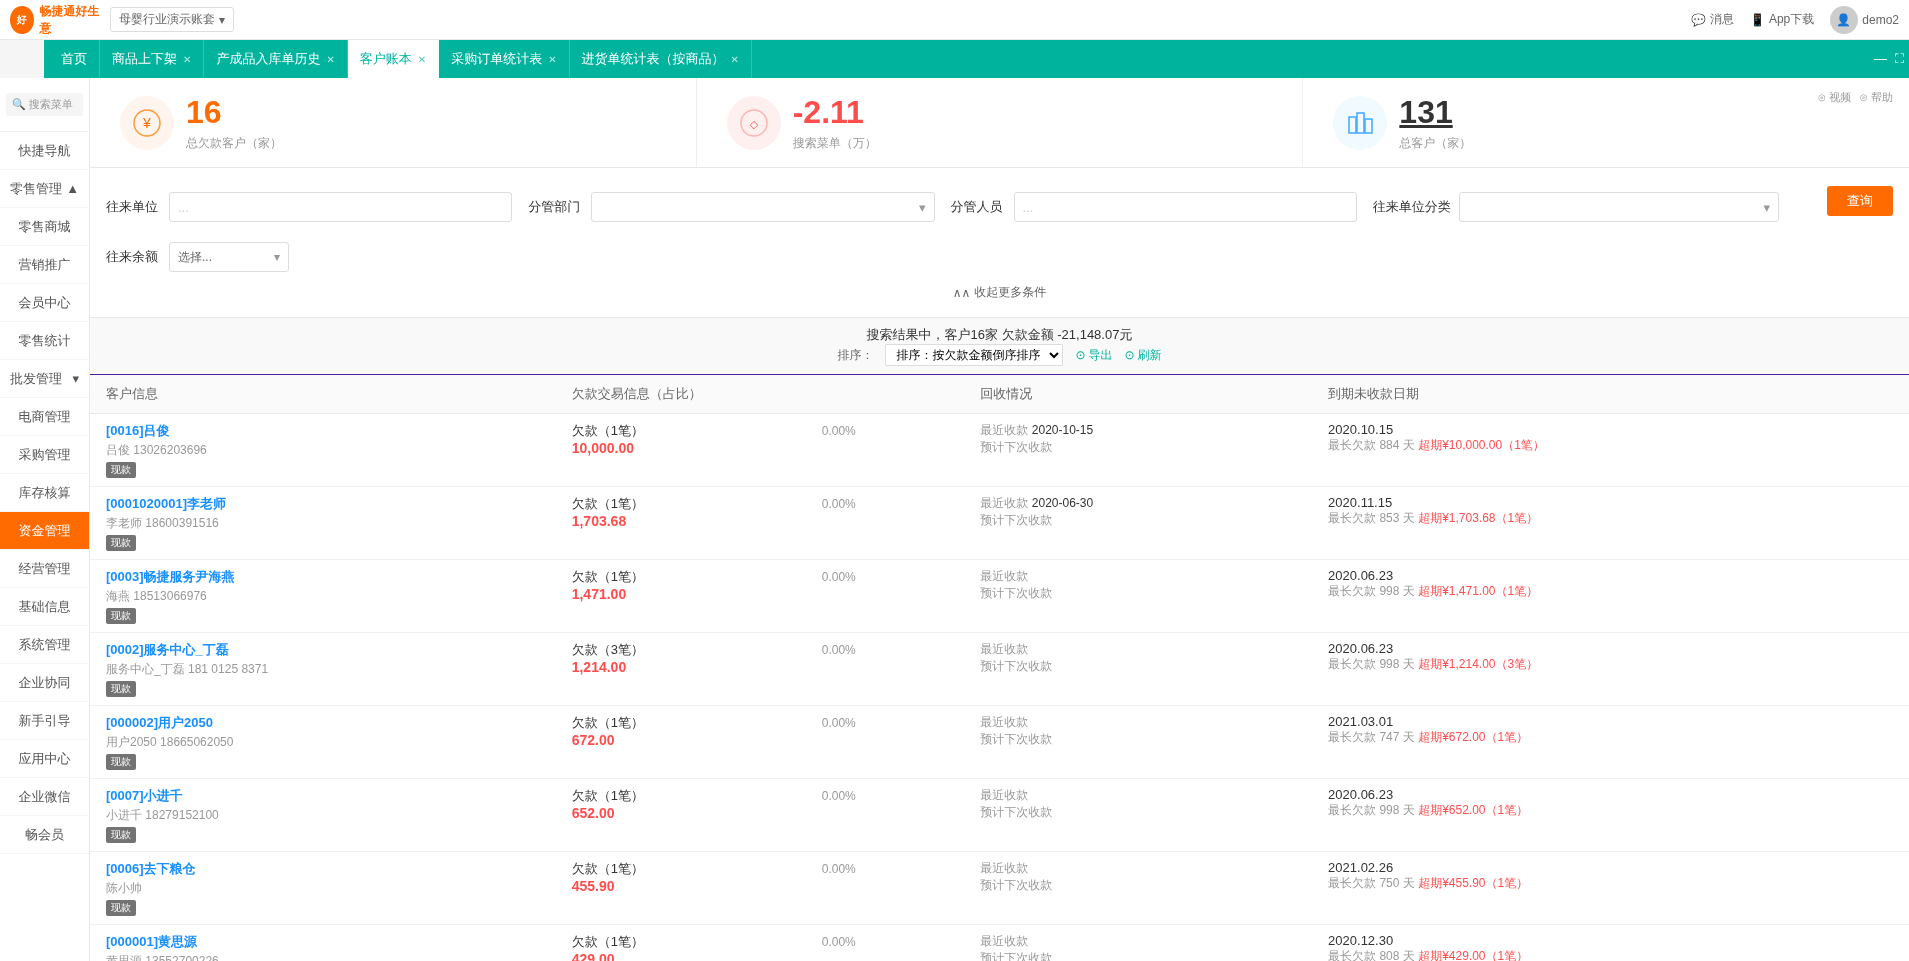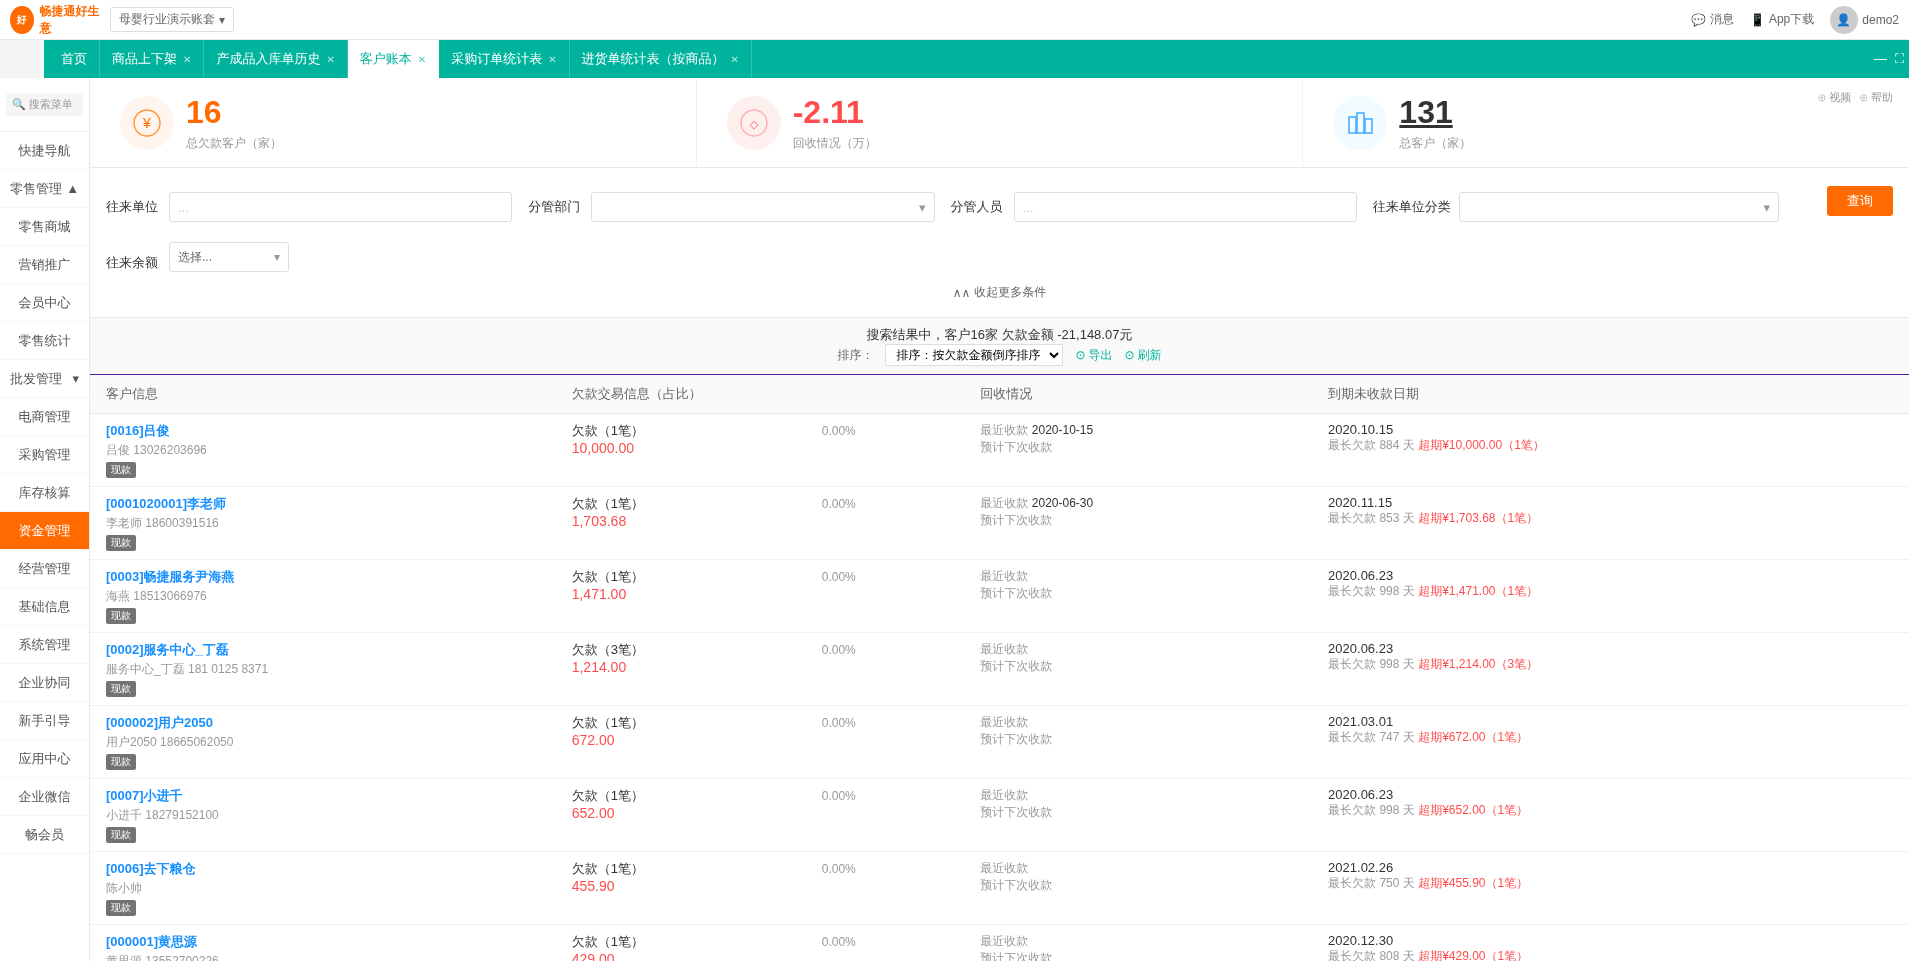--- a/index.html
+++ b/index.html
@@ -69,21 +69,21 @@
     .action-btn { display: flex; align-items: center; gap: 3px; cursor: pointer; color: #00b39d; }
 
     
     .table-area { flex: 1; overflow-y: auto; background: #fff; }
     .table { width: 100%; border-collapse: collapse; }
     .table th { background: #fafafa; border-bottom: 1px solid #e8e8e8; padding: 10px 16px; font-size: 13px; color: #666; font-weight: normal; text-align: left; position: sticky; top: 0; z-index: 1; }
     .table td { border-bottom: 1px solid #f0f0f0; padding: 8px 16px; vertical-align: top; }
     .customer-name { color: #1890ff; font-size: 13px; cursor: pointer; font-weight: bold; }
     .customer-sub { font-size: 12px; color: #999; margin-top: 2px; }
     .tag-green { background: #737373; color: white; font-size: 10px; padding: 1px 5px; border-radius: 2px; display: inline-block; margin-top: 3px; }
-    .amount-red { color: #ff4d4d; font-size: 14px; font-weight: 400; }
+    .amount-red { color: #ff4d4d; font-size: 14px; font-weight: 700; }
     .amount-percent { color: #999; font-size: 12px; margin-top: 2px; }
     .debt-count { color: #333; font-size: 13px; }
     .collection-label { font-size: 12px; color: #999; }
     .collection-date { font-size: 12px; color: #333; }
     .overdue-text { color: #ff4d4d; font-size: 12px; cursor: pointer; }
     .overdue-days { color: #999; font-size: 12px; }
     .overdue-date { color: #333; font-size: 13px; }
 
     
     ::-webkit-scrollbar { width: 6px; height: 6px; }
@@ -236,21 +236,21 @@
         </div>
         <div class="stat-card">
           <div class="stat-icon stat-icon-2">
             <svg width="28" height="28" viewBox="0 0 28 28" fill="none">
               <circle cx="14" cy="14" r="13" stroke="#ffb3b3" stroke-width="1.5" fill="none"></circle>
               <text x="14" y="19" text-anchor="middle" font-size="11" fill="#ff4d4d">◇</text>
             </svg>
           </div>
           <div class="stat-body">
             <div class="stat-number stat-number-red">-2.11</div>
-            <div class="stat-label">回收情况（万）</div>
+            <div class="stat-label">搜索菜单（万）</div>
           </div>
         </div>
         <div class="stat-card" style="border-right:none;">
           <div class="stat-icon stat-icon-3">
             <svg width="28" height="28" viewBox="0 0 28 28" fill="none">
               <rect x="3" y="8" width="7" height="16" stroke="#40a9ff" stroke-width="1.5" fill="none"></rect>
               <rect x="11" y="4" width="7" height="20" stroke="#40a9ff" stroke-width="1.5" fill="none"></rect>
               <rect x="19" y="10" width="7" height="14" stroke="#40a9ff" stroke-width="1.5" fill="none"></rect>
             </svg>
           </div>
@@ -287,21 +287,21 @@
           </div>
           <div class="filter-item">
             <span class="filter-label">往来单位分类</span>
             <div class="filter-input-wrap" style="justify-content:flex-end;">
               <span style="color:#999;">▾</span>
             </div>
           </div>
           <button class="btn-query">查询</button>
         </div>
         <div class="filter-row">
-          <div class="filter-item" style="max-width:280px;align-items:flex-end;">
+          <div class="filter-item" style="max-width:280px;">
             <span class="filter-label">往来余额</span>
             <div class="filter-input-wrap balance-select" style="width:120px; flex:0 0 120px;">
               <span>选择...</span>
               <span style="color:#999;">▾</span>
             </div>
           </div>
         </div>
         <div class="filter-collapse">
           <span>∧∧</span>
           <span>收起更多条件</span>

